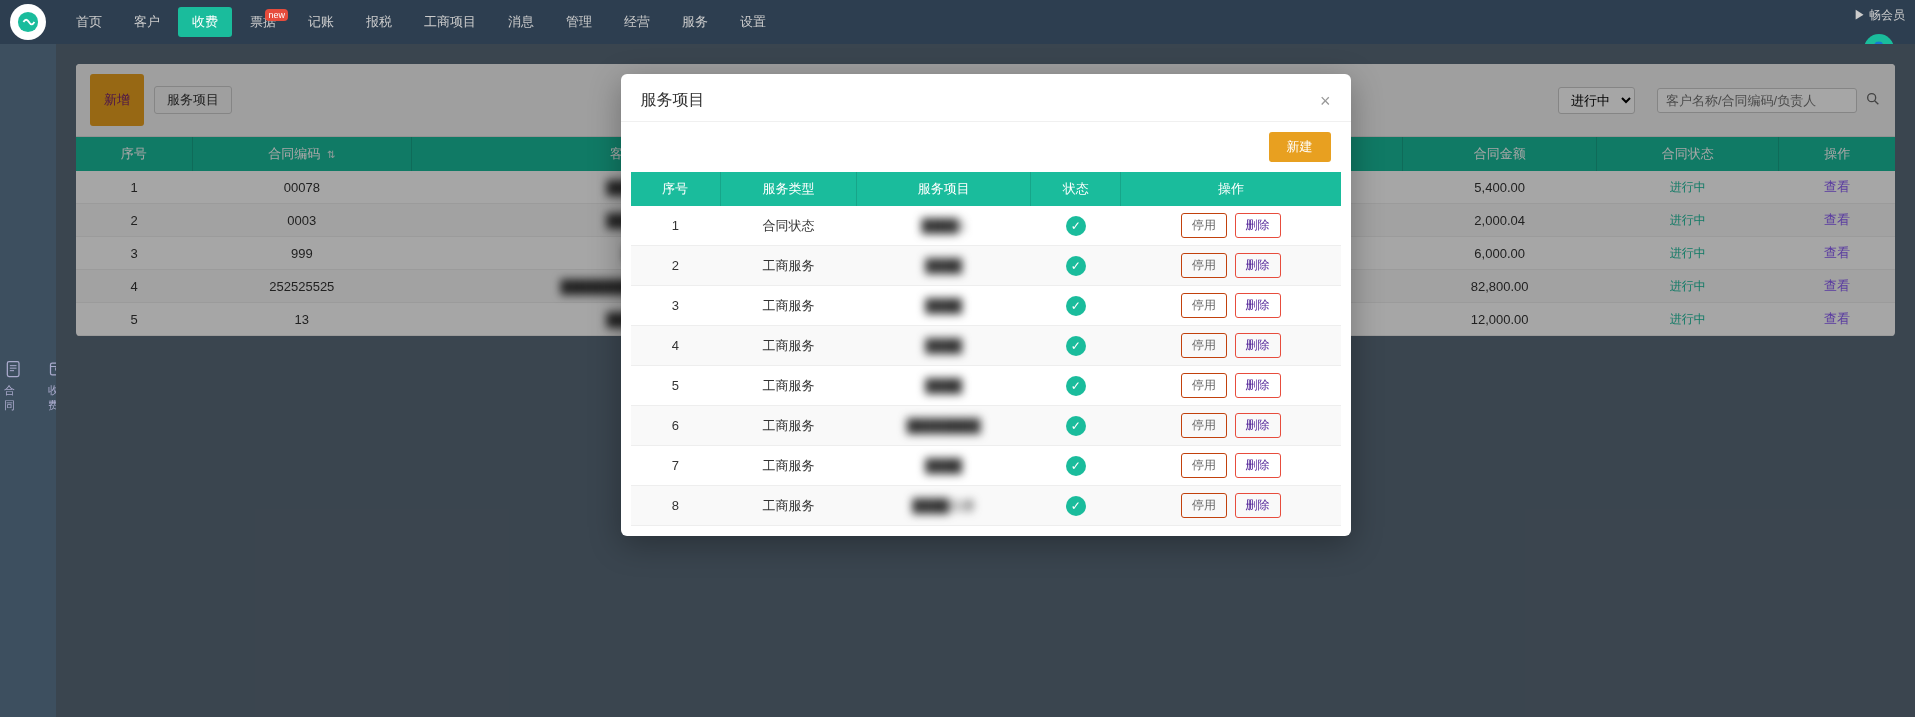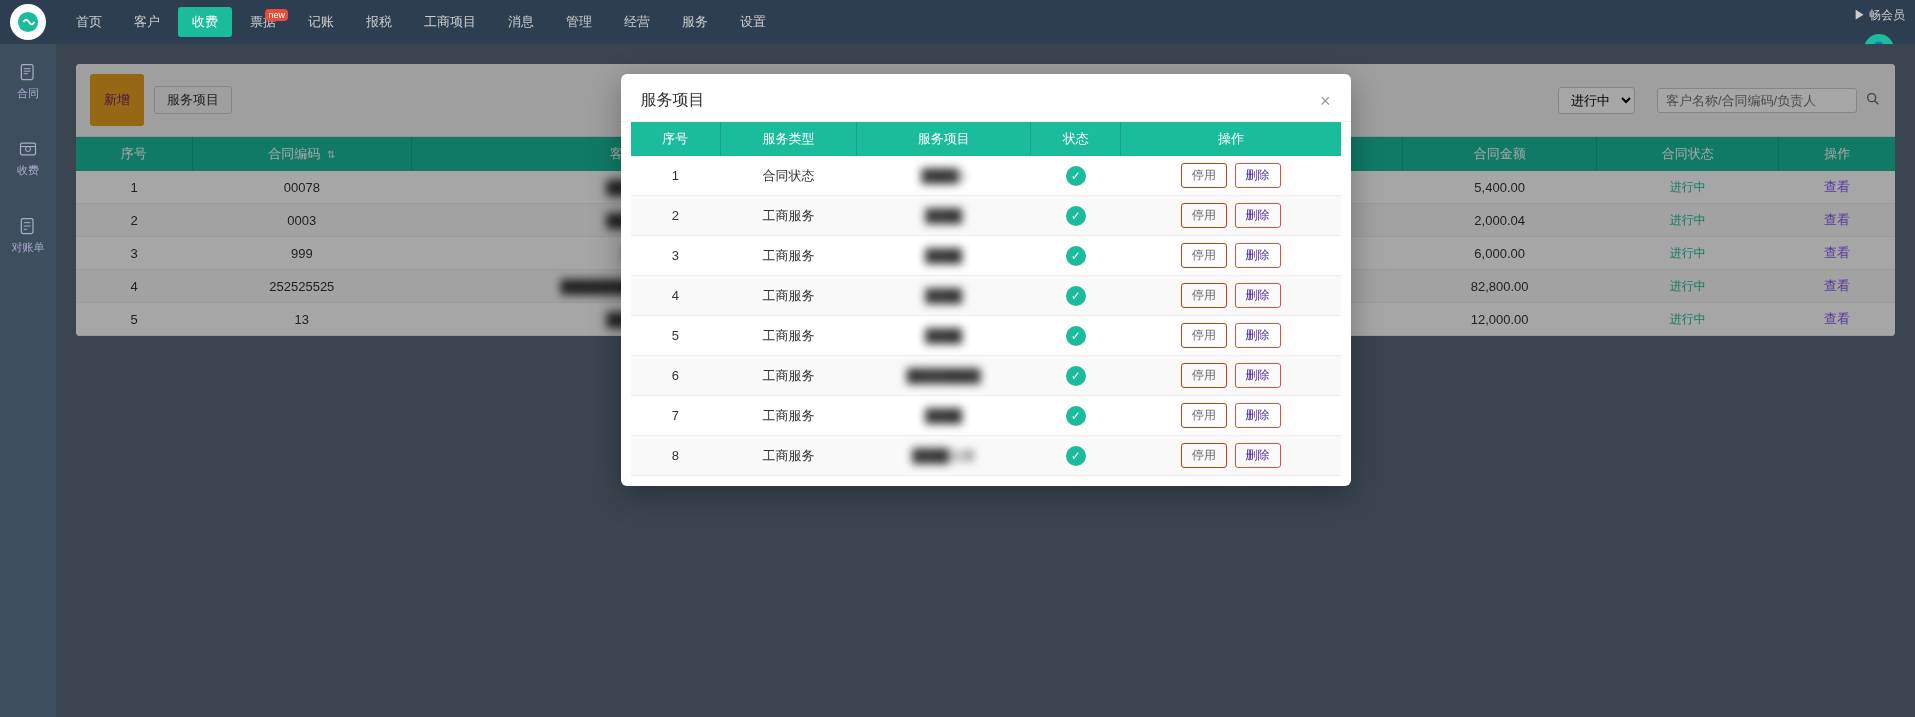--- a/index.html
+++ b/index.html
@@ -48,23 +48,23 @@
       color: #fff; font-size: 14px;
     }
 
     
     .main-layout { display: flex; height: calc(717px - 44px); }
 
     
     .sidebar {
       width: 56px;
       background: #3d4f5f;
-      display: flex; flex-direction: column; align-items: center;
+      display: flex; flex-direction: row; align-items: center;
       padding-top: 10px;
-      gap: 22px;
+      gap: 16px;
     }
     .sidebar-item {
       width: 50px;
       display: flex; flex-direction: column; align-items: center;
       padding: 8px 4px;
       color: #aac;
       cursor: pointer;
       border-radius: 4px;
       font-size: 11px;
       gap: 4px;
@@ -427,20 +427,23 @@
       </table>
     </div>
 
     <div class="modal-overlay">
       <div class="modal">
         <div class="modal-header">
           <span class="modal-title">服务项目</span>
           <button class="modal-close">×</button>
         </div>
         <div class="modal-body">
+          <div class="modal-toolbar">
+            <button class="btn-new-modal">新建</button>
+          </div>
           <div class="modal-table-wrap">
             <table class="modal-table">
               <thead>
                 <tr>
                   <th>序号</th>
                   <th>服务类型</th>
                   <th>服务项目</th>
                   <th>状态</th>
                   <th>操作</th>
                 </tr>

